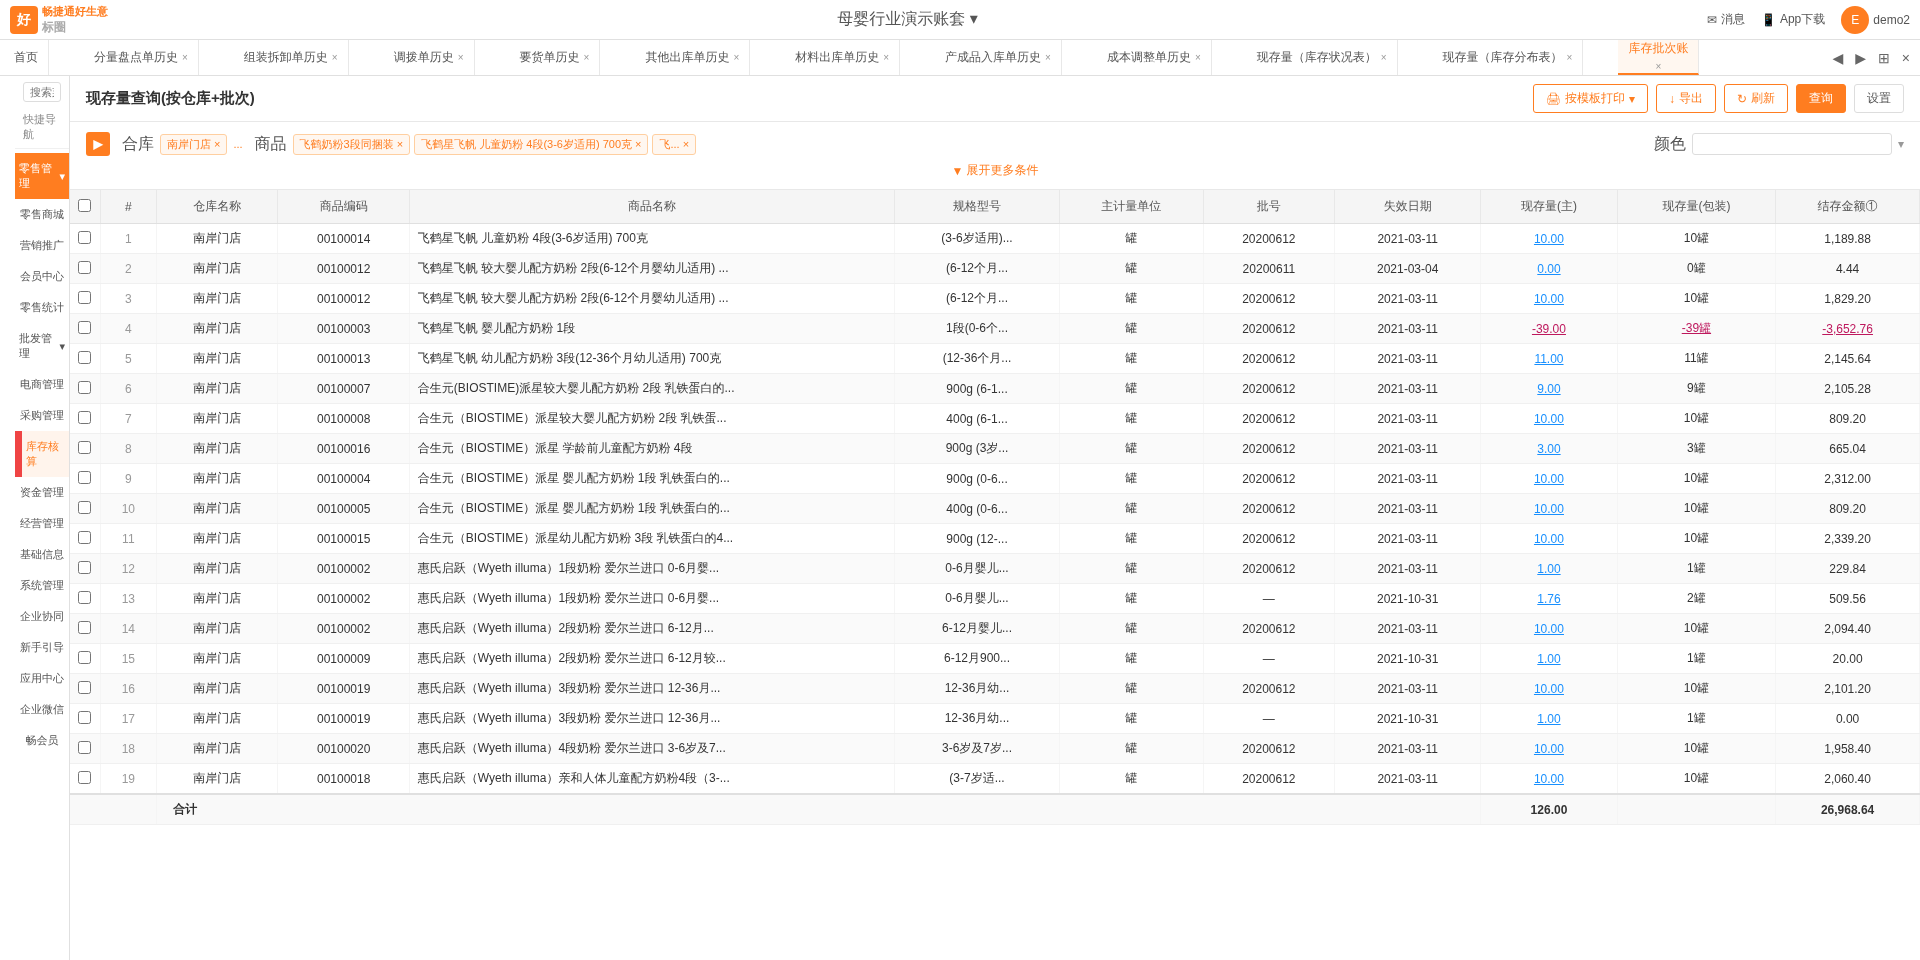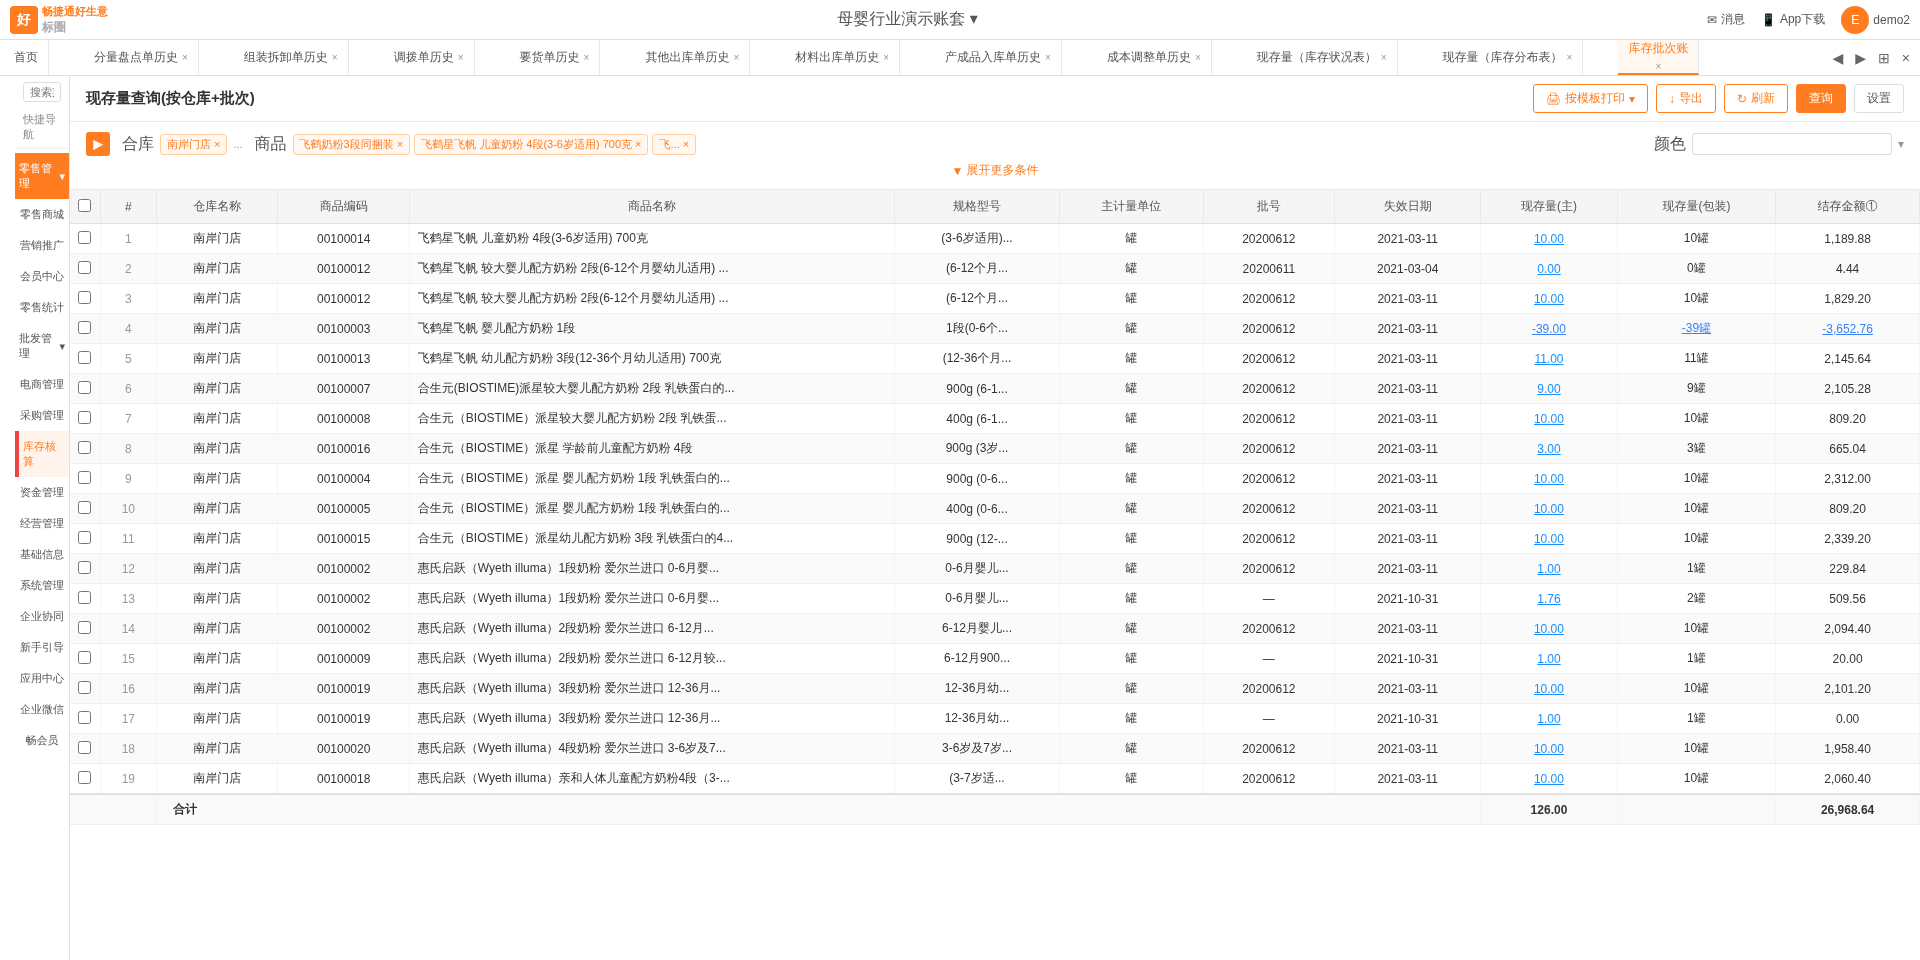--- a/index.html
+++ b/index.html
@@ -72,21 +72,21 @@
     .filter-input { border: 1px solid #ddd; padding: 3px 8px; border-radius: 3px; font-size: 12px; min-width: 80px; }
 
     
     .table-wrapper { flex: 1; overflow-y: auto; background: #fff; margin: 0; }
     table { width: 100%; border-collapse: collapse; font-size: 12px; }
     thead tr { background: #f5f5f5; position: sticky; top: 0; z-index: 10; }
     th { padding: 8px 8px; text-align: center; border-bottom: 1px solid #e0e0e0; border-right: 1px solid #e8e8e8; font-weight: 500; color: #555; white-space: nowrap; }
     td { padding: 6px 8px; text-align: center; border-bottom: 1px solid #f0f0f0; border-right: 1px solid #f5f5f5; color: #333; }
     tbody tr:nth-child(even) { background: #fafafa; }
     .num-link { color: #1890ff; text-decoration: underline; cursor: pointer; }
-    .neg { color: #3b82f6; text-decoration: underline; }
+    .neg { color: #be185d; text-decoration: underline; }
     .product-name { text-align: left; overflow: hidden; text-overflow: ellipsis; white-space: nowrap; max-width: 260px; }
     .tfoot-row { background: #f9f9f9; font-weight: bold; }
     .tfoot-row td { border-top: 2px solid #e0e0e0; }
     .row-num { color: #999; }
     .checkbox-col { width: 30px; }
   </style>
 </head>
 <body>
 
 <div class="top-bar">
@@ -200,21 +200,21 @@
     <div class="sidebar-item" style="flex-direction:row;justify-content:center;gap:4px;">
       <span>批发管理</span>
       <span>▾</span>
     </div>
     <div class="sidebar-item">
       <span>电商管理</span>
     </div>
     <div class="sidebar-item">
       <span>采购管理</span>
     </div>
-    <div class="sidebar-item" style="background:#fff4ec;color:#ff7d20;border-left:4px solid #ef4444;">
+    <div class="sidebar-item" style="background:#fff4ec;color:#ff7d20;border-left:7px solid #ef4444;">
       <span>库存核算</span>
     </div>
     <div class="sidebar-item">
       <span>资金管理</span>
     </div>
     <div class="sidebar-item">
       <span>经营管理</span>
     </div>
     <div class="sidebar-item">
       <span>基础信息</span>

